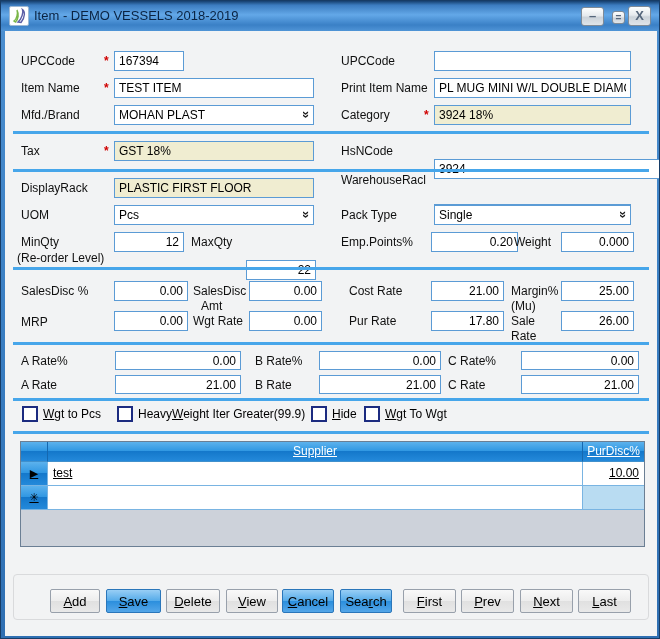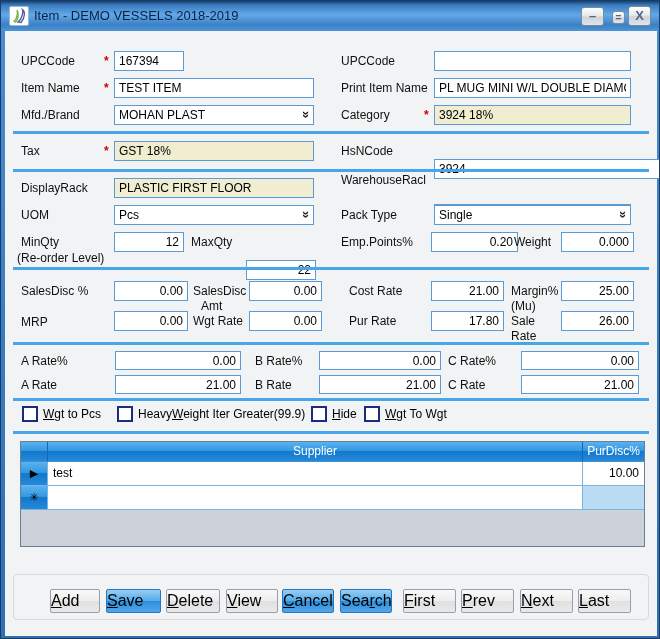--- a/index.html
+++ b/index.html
@@ -37,35 +37,35 @@
   .chev{position:absolute;right:3px;top:1px;font-size:13px;font-weight:bold;color:#1a1a1a;
     transform:rotate(90deg);}
   .hr{position:absolute;left:12px;width:636px;height:3px;background:#47a6ea;}
   
   .cb{position:absolute;top:405px;display:flex;align-items:center;gap:5px;font-size:12px;color:#000;}
   .cbox{width:12px;height:12px;box-sizing:content-box;border:2px solid #1c2b80;background:#fff;display:inline-block;}
   .u{text-decoration:underline;}
   
   .grid{position:absolute;left:19px;top:440px;width:625px;height:106px;box-sizing:border-box;
     background:#cdd2da;border:1px solid #6b7f94;}
-  .gh,.gc{position:absolute;box-sizing:border-box;font-size:12px;overflow:hidden;white-space:nowrap;}
+  .gh,.gc{position:absolute;box-sizing:border-box;font-size:12px;overflow:hidden;white-space:nowrap;text-decoration:underline;}
   .gh{top:0;height:20px;color:#fff;text-align:center;line-height:19px;
     background:linear-gradient(180deg,#5cb2ed 0%,#2e96e2 49%,#1478cb 50%,#2489da 100%);
     border-right:1px solid #1568b0;border-bottom:1px solid #4090cc;}
   .gc{height:24px;background:#fff;border-right:1px solid #79b4e2;border-bottom:1px solid #79b4e2;
     line-height:22px;padding:0 5px;color:#000;}
   .selcell{background:linear-gradient(180deg,#5cb2ed 0%,#2e96e2 49%,#1478cb 50%,#2489da 100%);
     text-align:center;padding:0;}
   .mark{color:#000;font-size:11px;}
   .newdisc{background:#b9dcf2;}
   
   .btnpanel{position:absolute;left:12px;top:573px;width:636px;height:46px;box-sizing:border-box;
     border:1px solid #d9dadc;border-radius:4px;}
   .btn{position:absolute;top:588px;height:24px;box-sizing:border-box;font-family:"Liberation Sans",sans-serif;
-    font-size:16px;color:#000;text-align:left;border:1px solid #98a0ab;border-radius:2px;
+    font-size:13px;color:#000;text-align:center;border:1px solid #98a0ab;border-radius:2px;
     background:linear-gradient(180deg,#f9f9f9 0%,#ededed 49%,#e0e0e0 50%,#e9e9e9 100%);padding:0;}
   .btn.hl{background:linear-gradient(180deg,#98cef5 0%,#55abe9 49%,#2a8edd 50%,#54a6e8 100%);
     border-color:#2a76ba;}
 </style>
 </head>
 <body>
 
 <div class="window">
 
   <div class="titlebar">

